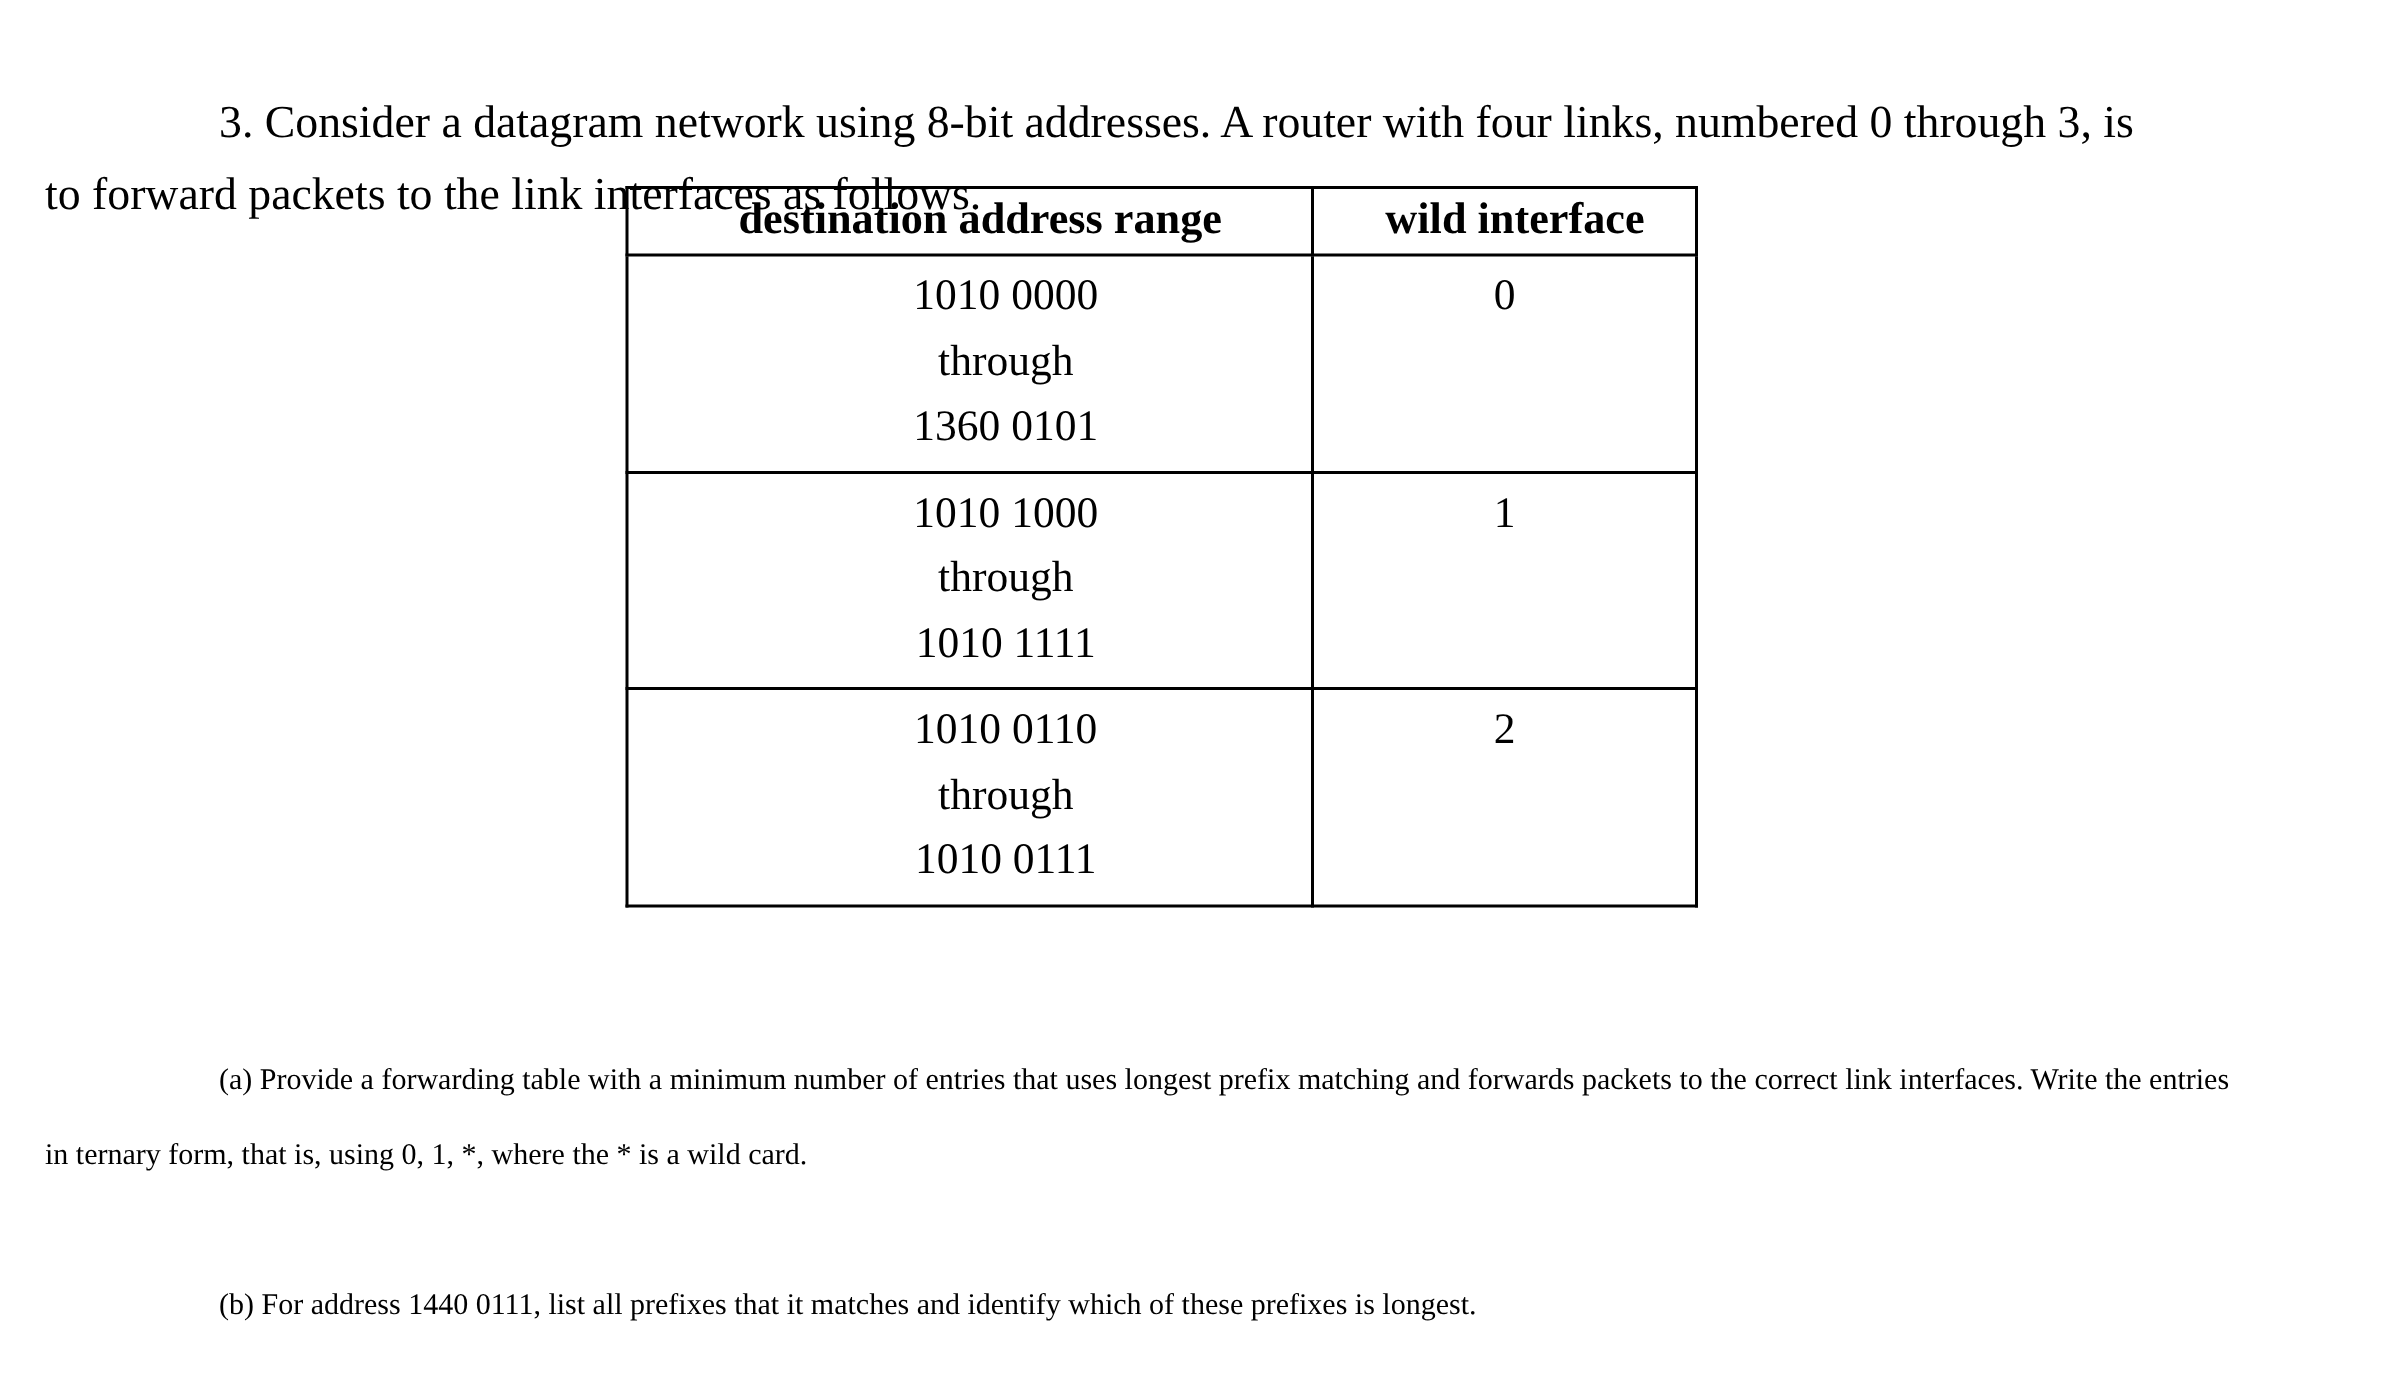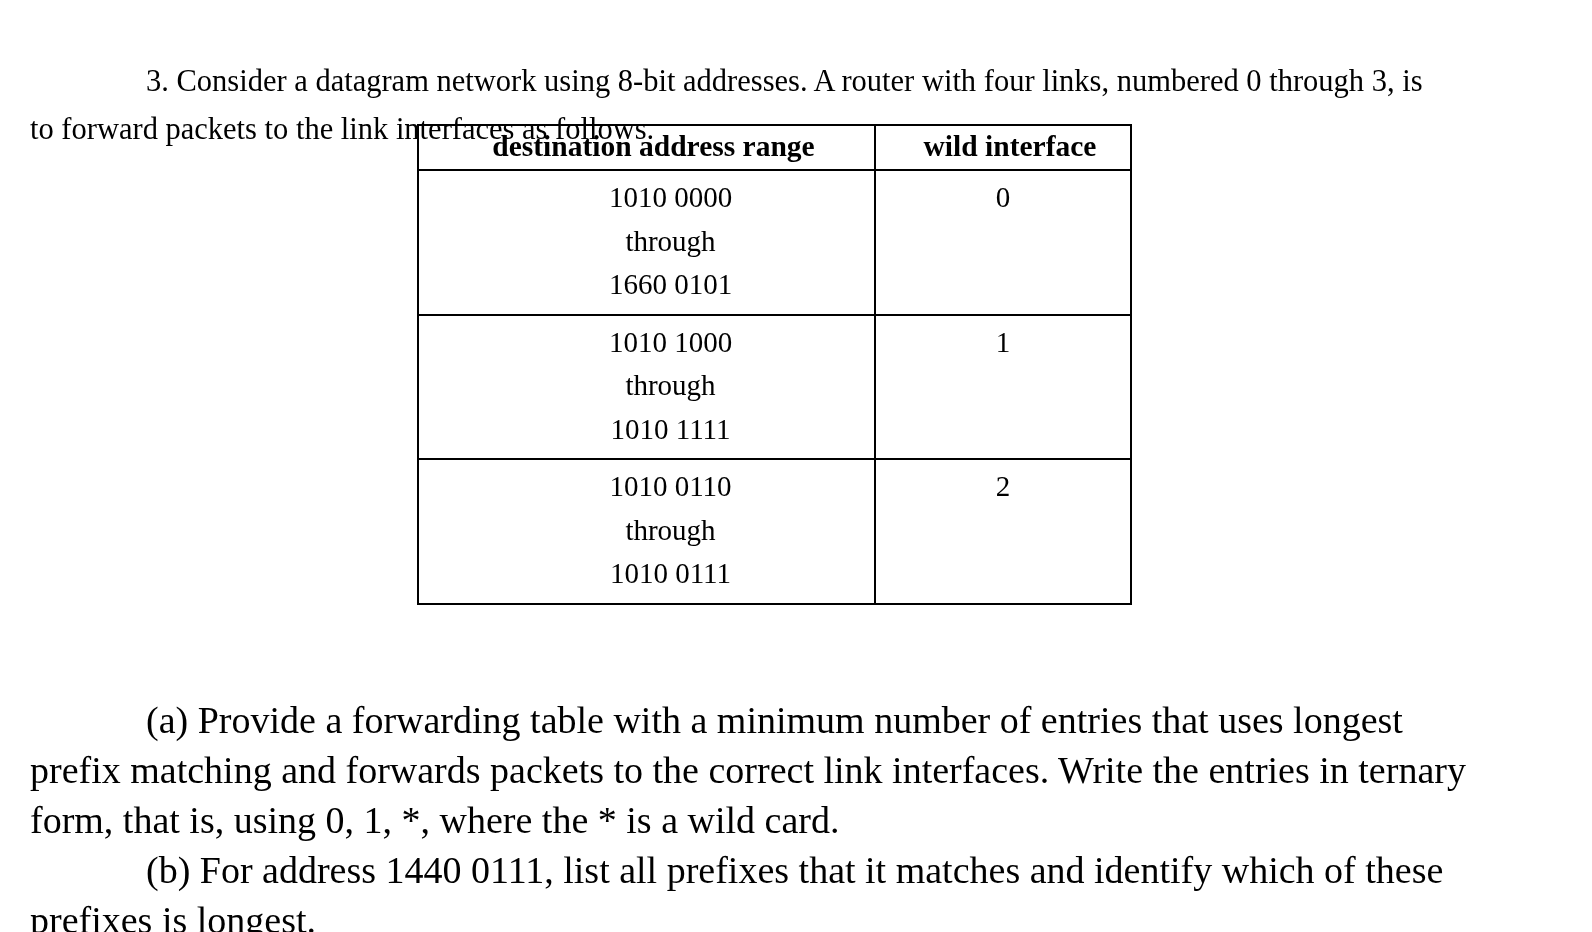--- a/index.html
+++ b/index.html
@@ -82,21 +82,21 @@
     padding-top: 4px;
     padding-bottom: 4px;
   }
   .range-line { display: block; margin-left: 48px; }
 
   
   .qpara {
     position: absolute;
     left: 30px;
     width: 1465px;
-    font-size: 38px;
+    font-size: 20px;
     line-height: 50px;
     text-indent: 116px;
     text-align: left;
     margin-top: 43px;
   }
   .qpara.part-a { top: 652px; }
   .qpara.part-b { top: 802px; }
 </style>
 </head>
 <body>
@@ -116,21 +116,21 @@
           <th>destination address range</th>
           <th>wild interface</th>
         </tr>
       </thead>
       <tbody>
 
         <tr>
           <td class="range-cell">
             <span class="range-line">1010 0000</span>
             <span class="range-line">through</span>
-            <span class="range-line">1660 0101</span>
+            <span class="range-line">1360 0101</span>
           </td>
           <td class="link-cell">0</td>
         </tr>
 
         <tr>
           <td class="range-cell">
             <span class="range-line">1010 1000</span>
             <span class="range-line">through</span>
             <span class="range-line">1010 1111</span>
           </td>

